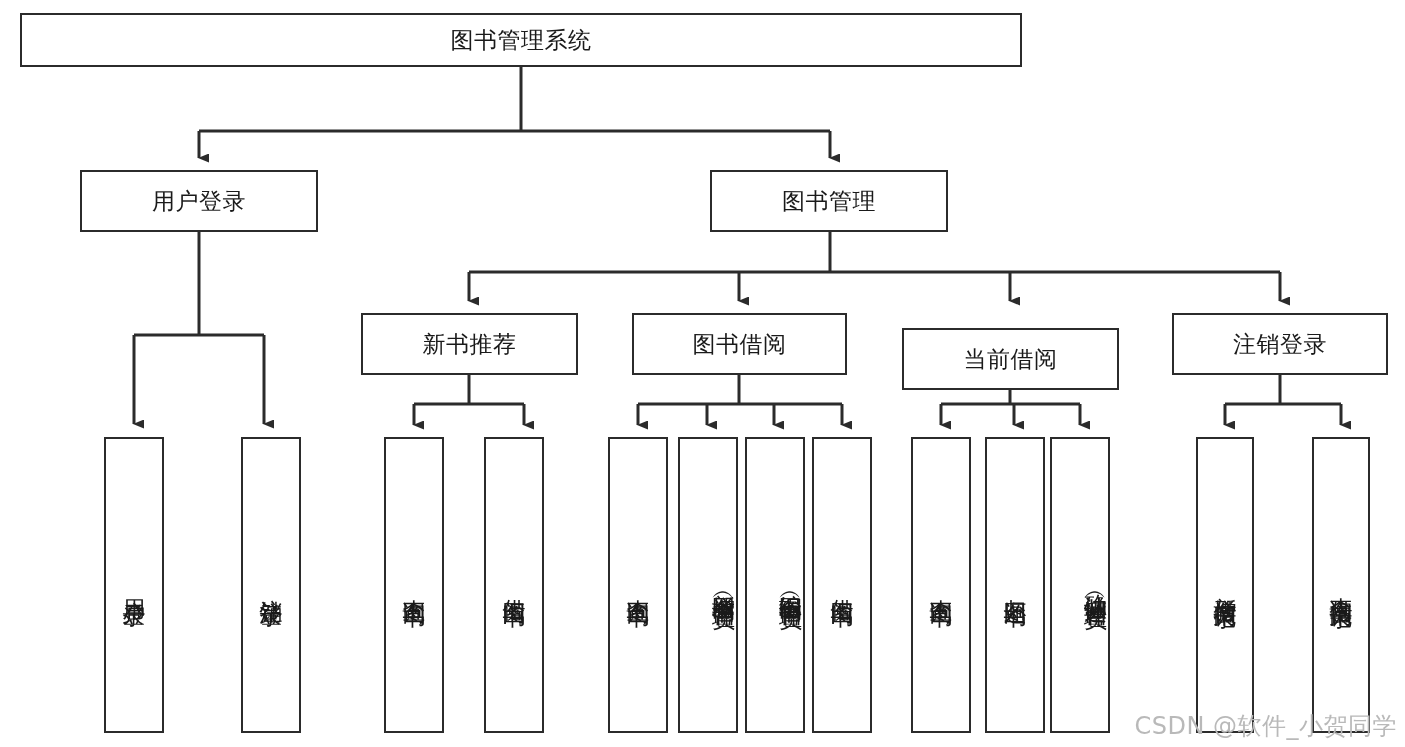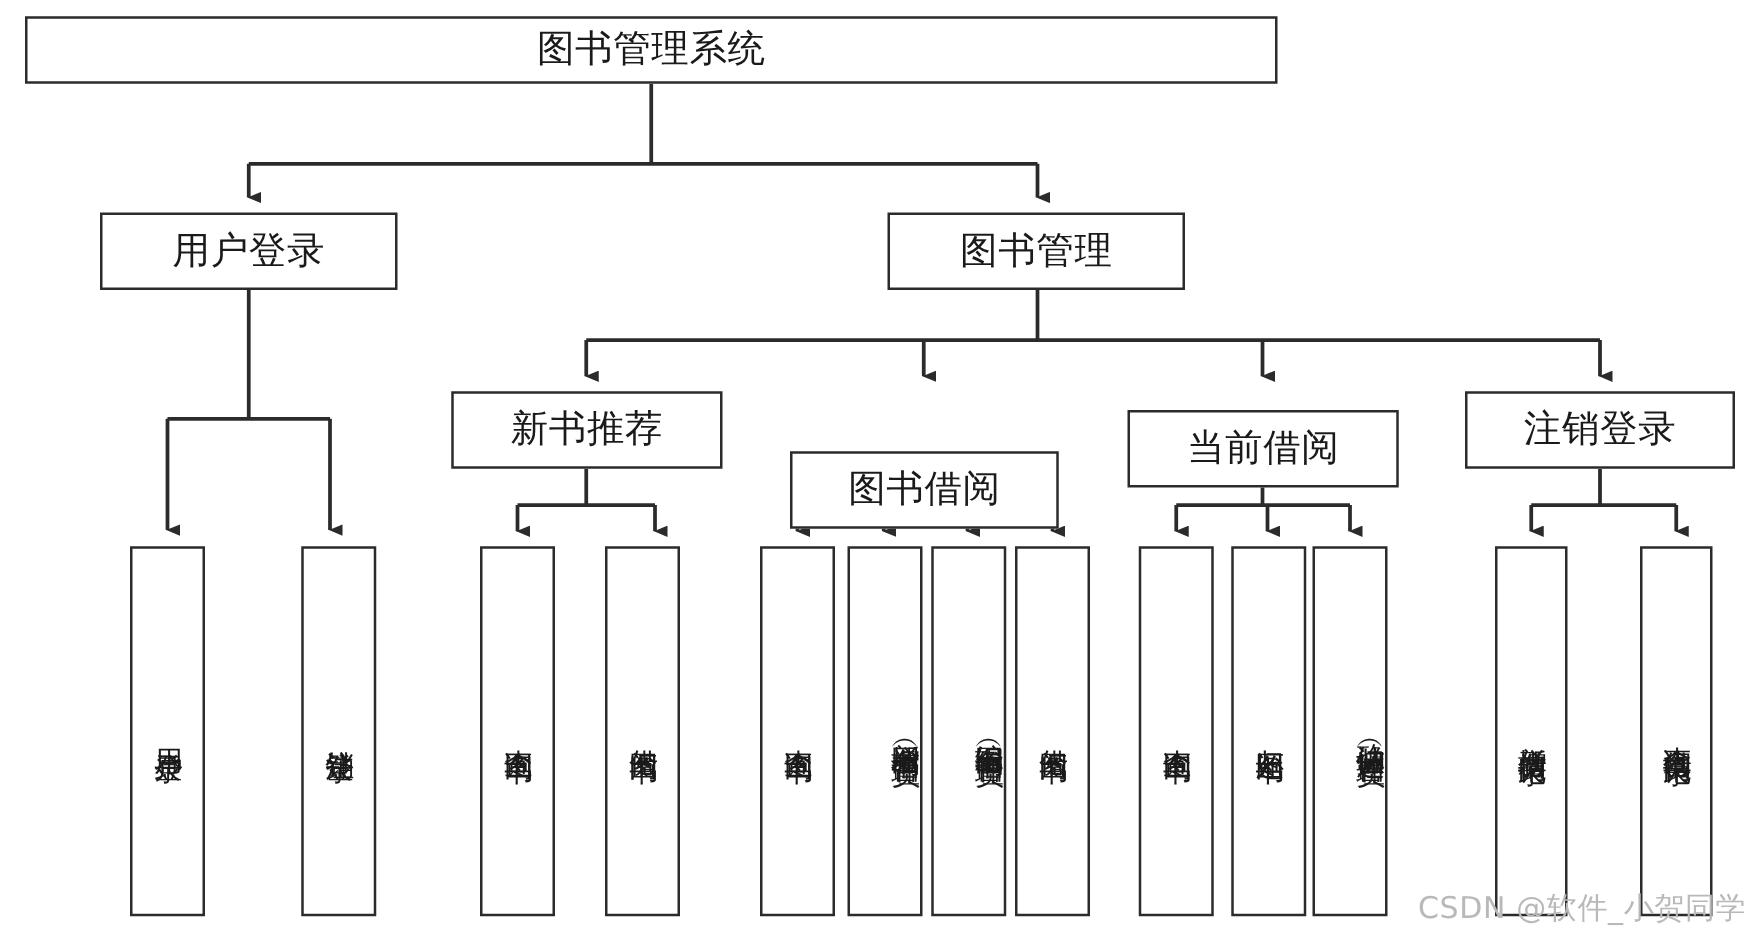--- a/index.html
+++ b/index.html
@@ -31,21 +31,21 @@
     border: 2.5px solid #2b2b2b;
     background: #ffffff;
     display: flex;
     align-items: center;
     justify-content: center;
     color: #1a1a1a;
     line-height: 1.08;
     z-index: 2;
   }
   .node.horiz {
-    font-size: 30px;
+    font-size: 23px;
     letter-spacing: 0.5px;
   }
   .node.vert {
     writing-mode: vertical-rl;
     text-orientation: upright;
     font-size: 23px;
     letter-spacing: 2px;
     padding: 6px 0;
     align-items: flex-start;
     justify-content: center;
@@ -120,21 +120,21 @@
       <line x1="1341" y1="404" x2="1341" y2="425" marker-end="url(#arrowhead)"></line>
     </g>
   </svg>
 
   <div class="node horiz" style="left:20px; top:13px; width:1002px; height:54px;">图书管理系统</div>
 
   <div class="node horiz" style="left:80px; top:170px; width:238px; height:62px;">用户登录</div>
   <div class="node horiz" style="left:710px; top:170px; width:238px; height:62px;">图书管理</div>
 
   <div class="node horiz" style="left:361px; top:313px; width:217px; height:62px;">新书推荐</div>
-  <div class="node horiz" style="left:632px; top:313px; width:215px; height:62px;margin-top:48px;">图书借阅</div>
+  <div class="node horiz" style="left:632px; top:313px; width:215px; height:62px;">图书借阅</div>
   <div class="node horiz" style="left:902px; top:313px; width:217px; height:62px;margin-top:15px;">当前借阅</div>
   <div class="node horiz" style="left:1172px; top:313px; width:216px; height:62px;">注销登录</div>
 
   <div class="node vert" style="left:104px; top:437px; width:60px; height:296px; align-items:center;">用户登录</div>
   <div class="node vert" style="left:241px; top:437px; width:60px; height:296px; align-items:center;">注销登录</div>
 
   <div class="node vert" style="left:384px; top:437px; width:60px; height:296px; align-items:center;">查询图书</div>
   <div class="node vert" style="left:484px; top:437px; width:60px; height:296px; align-items:center;">借阅图书</div>
 
   <div class="node vert" style="left:608px; top:437px; width:60px; height:296px; align-items:center;">查询图书</div>

